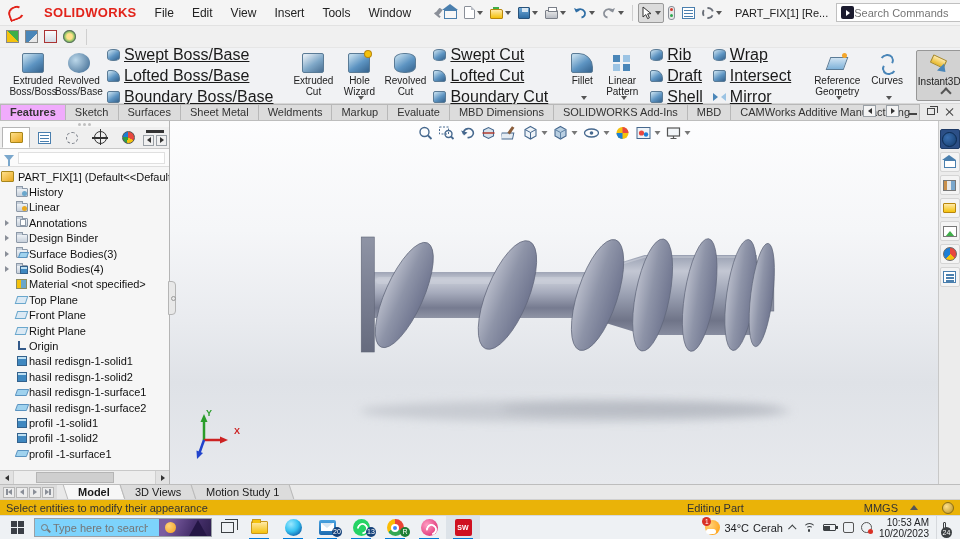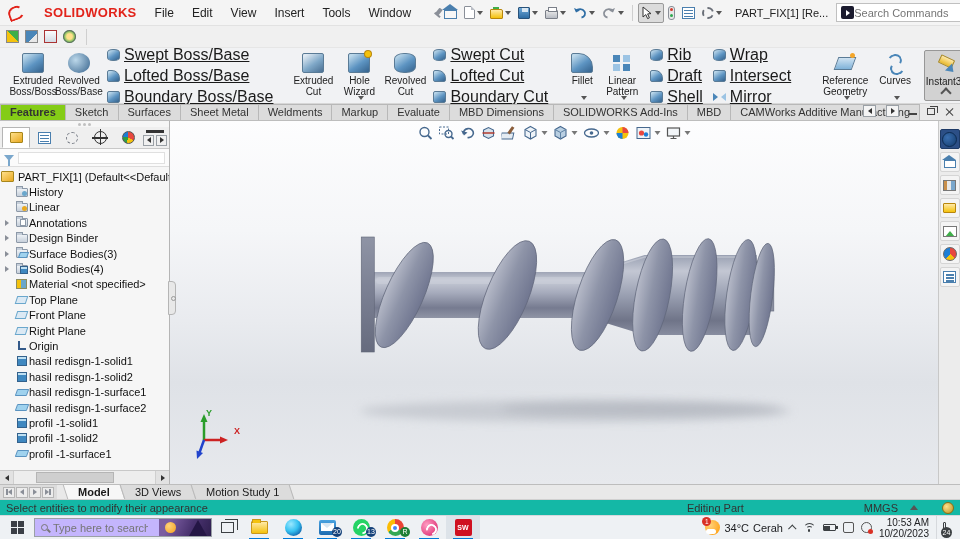--- a/index.html
+++ b/index.html
@@ -85,21 +85,21 @@
   .si.s3 { border-radius:2px 8px 2px 2px; }
   .si.s-mirror { background:none; border:none; position:relative; }
   .si.s-mirror::before { content:""; position:absolute; left:0; top:2px; border-top:4px solid transparent; border-bottom:4px solid transparent; border-left:5px solid #4a86b8; }
   .si.s-mirror::after { content:""; position:absolute; right:0; top:2px; border-top:4px solid transparent; border-bottom:4px solid transparent; border-right:5px solid #9cc4e4; }
   .rcaret { position:absolute; bottom:1px; left:50%; transform:translateX(-50%); }
   .ribbon-chevron { position:absolute; right:10px; bottom:6px; width:8px; height:8px; border-left:2px solid #555; border-top:2px solid #555; transform:rotate(45deg); }
 
   
   .cmdtabs { height:17px; background:#e9e9e9; display:flex; align-items:flex-end; border-bottom:1px solid #bdbdbd; position:relative; }
   .ctab { padding:1px 9px 2px; font-size:11px; color:#333; background:#dcdcdc; border:1px solid #b8b8b8; border-bottom:none; margin-right:-1px; white-space:nowrap; }
-  .ctab.active { background:#84cc16; font-weight:bold; position:relative; z-index:2; }
+  .ctab.active { background:#f0abfc; font-weight:bold; position:relative; z-index:2; }
   .docwin { position:absolute; right:6px; top:1px; display:flex; align-items:center; gap:10px; }
   .dbtn { width:13px; height:12px; border:1px solid #9aa0a6; background:#f4f4f4; display:flex; align-items:center; justify-content:center; }
   .tri-l { width:0; height:0; border-top:3px solid transparent; border-bottom:3px solid transparent; border-right:4px solid #333; }
   .tri-r { width:0; height:0; border-top:3px solid transparent; border-bottom:3px solid transparent; border-left:4px solid #333; }
   .dmin { width:8px; height:2px; background:#444; margin-top:6px; }
   .drest { width:8px; height:7px; border:1.2px solid #444; position:relative; }
   .drest::before { content:""; position:absolute; left:2px; top:-3px; width:7px; height:6px; border:1.2px solid #444; border-left:none; border-bottom:none; }
   .dclose { width:9px; height:9px; position:relative; }
   .dclose::before,.dclose::after { content:""; position:absolute; left:4px; top:0; width:1.4px; height:10px; background:#444; }
   .dclose::before { transform:rotate(45deg); } .dclose::after { transform:rotate(-45deg); }
@@ -191,33 +191,33 @@
   .navbtns { display:flex; align-items:center; gap:1px; padding:0 3px; background:#dcdcdc; }
   .nbtn { width:12px; height:11px; background:#ececec; border:1px solid #b5b5b5; display:flex; align-items:center; justify-content:center; }
   .nbtn .b { width:1.5px; height:6px; background:#8a8f98; margin:0 .5px; }
   .nbtn .tri-l { border-right-color:#8a8f98; } .nbtn .tri-r { border-left-color:#8a8f98; }
   .dtab { padding:0 12px; display:flex; align-items:center; background:#dcdcdc; border-right:1px solid #b8b8b8; border-left:1px solid #b8b8b8; margin-right:-1px; transform:skewX(18deg); }
   .dtab > span { transform:skewX(-18deg); }
   .dtab.active { background:#f7f7f7; font-weight:bold; }
   .doctabs .rest { flex:1; background:#e9e9e9; }
 
   
-  .statusbar { height:16px; background:#14b8a6; border-top:1px solid #d0d0d0; display:flex; align-items:center; padding:0 6px; font-size:11px; color:#333; }
+  .statusbar { height:16px; background:#eab308; border-top:1px solid #d0d0d0; display:flex; align-items:center; padding:0 6px; font-size:11px; color:#333; }
   .statusbar .hint { flex:1; }
   .statusbar .mode { margin-right:120px; }
   .statusbar .units { margin-right:12px; }
   .tri-u { width:0; height:0; border-left:4px solid transparent; border-right:4px solid transparent; border-bottom:5px solid #555; margin-right:24px; }
   .s-tag { width:12px; height:12px; border-radius:50%; background:radial-gradient(circle at 35% 35%,#ffe08a,#b89020); border:1px solid #8a6d15; }
 
   
   .taskbar { height:24px; background:#eef1f4; border-top:1px solid #d6d9dd; display:flex; align-items:center; }
   .startbtn { width:34px; height:24px; display:flex; align-items:center; justify-content:center; }
   .winlogo { width:13px; height:13px; display:grid; grid-template-columns:6px 6px; grid-template-rows:6px 6px; gap:1px; }
   .winlogo i { background:#3b3f46; }
-  .tsearch { width:178px; height:19px; background:#c4b5fd; border:1px solid #9aa0a6; display:flex; align-items:center; padding-left:6px; gap:5px; position:relative; overflow:hidden; }
+  .tsearch { width:178px; height:19px; background:#7dd3fc; border:1px solid #9aa0a6; display:flex; align-items:center; padding-left:6px; gap:5px; position:relative; overflow:hidden; }
   .tsearch input { border:none; outline:none; font-size:11px; color:#555; width:95px; font-family:inherit; background:transparent; }
   .castle { position:absolute; right:0; top:0; width:52px; height:100%; background:linear-gradient(115deg,#7a5ca0 20%,#4a3370 60%,#2e1f4e); }
   .castle::before { content:""; position:absolute; left:6px; top:3px; width:11px; height:11px; border-radius:50%; background:radial-gradient(circle at 35% 35%,#ffd27a,#f49f1c); }
   .castle::after { content:""; position:absolute; right:4px; bottom:0; width:0; height:0; border-left:9px solid transparent; border-right:9px solid transparent; border-bottom:16px solid #241645; }
   .taskview { width:30px; height:24px; display:flex; align-items:center; justify-content:center; }
   .tv { width:13px; height:11px; border:1.5px solid #3c4043; position:relative; background:#eef1f4; }
   .tv::before { content:""; position:absolute; left:3px; top:-4px; width:12px; height:10px; border:1.5px solid #3c4043; border-left:none; border-bottom:none; }
   .tapp { width:34px; height:24px; display:flex; align-items:center; justify-content:center; position:relative; }
   .tapp.running::after { content:""; position:absolute; left:7px; right:7px; bottom:0; height:2px; background:#0078d7; }
   .tapp.active { background:#dde3e9; }
@@ -442,21 +442,21 @@
             <span class="slabel">Intersect</span>
           </div>
         <div class="srow">
             <span class="si s-mirror"></span>
             <span class="slabel">Mirror</span>
           </div>
       </div>
     </div>
     <div class="rsep"></div>
     <div class="rgroup">
-      <div class="rbig" style="width:58px;margin-left:8px;">
+      <div class="rbig" style="width:58px;">
         <span class="ric r-ref"></span>
         <span class="rlabel">Reference Geometry</span>
         <span class="caret-d rcaret"></span>
       </div>
       <div class="rbig" style="width:42px;">
         <span class="ric r-curves"></span>
         <span class="rlabel">Curves</span>
         <span class="caret-d rcaret"></span>
       </div>
     </div>

